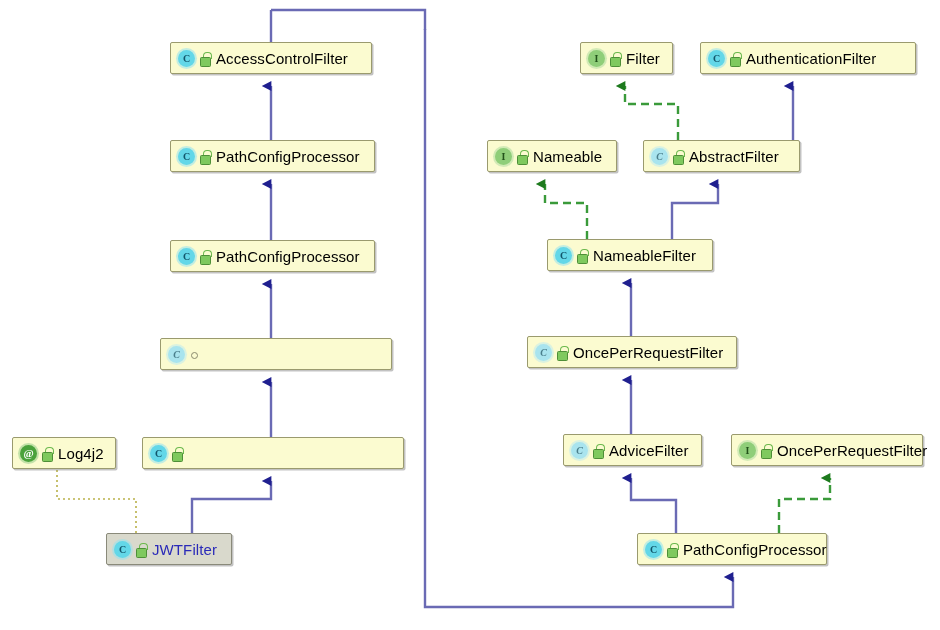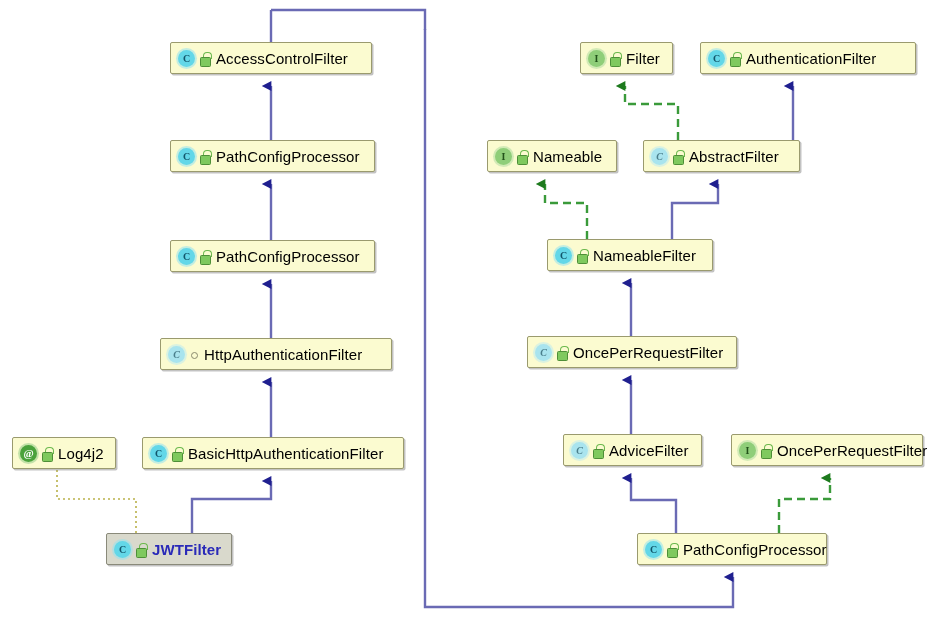--- a/index.html
+++ b/index.html
@@ -29,21 +29,21 @@
     font-size:15px;
     color:#000000;
     letter-spacing:.1px;
     line-height:1;
   }
   
   .node.selected{
     background:#d9d9cc;
     border:1px solid #8a8a7a;
   }
-  .node.selected .label{ color:#2a2ab8;font-weight:bold; }
+  .node.selected .label{ color:#2a2ab8; }
 
   
   .ticon{
     position:relative;
     width:17px;height:17px;flex:0 0 17px;
     border-radius:50%;
     display:flex;align-items:center;justify-content:center;
     font-size:10px;font-weight:bold;
     font-family:"Liberation Serif", serif;
   }
@@ -146,29 +146,27 @@
         <span class="shackle"></span>
         <span class="body"></span>
       </span>
       <span class="label">PathConfigProcessor</span>
     </div>
     <div class="node" style="left: 160px; top: 338px; width: 232px;">
       <span class="ticon cls abstract">C</span>
       <span class="vis pkg">
         <span class="dot"></span>
       </span>
-      <span class="label">HttpAuthenticationFilter</span>
     </div>
     <div class="node" style="left: 142px; top: 437px; width: 262px;">
       <span class="ticon cls">C</span>
       <span class="vis">
         <span class="shackle"></span>
         <span class="body"></span>
       </span>
-      <span class="label">BasicHttpAuthenticationFilter</span>
     </div>
     <div class="node" style="left: 12px; top: 437px; width: 104px;">
       <span class="ticon annot">@</span>
       <span class="vis">
         <span class="shackle"></span>
         <span class="body"></span>
       </span>
       <span class="label">Log4j2</span>
     </div>
     <div class="node selected" style="left: 106px; top: 533px; width: 126px;">

